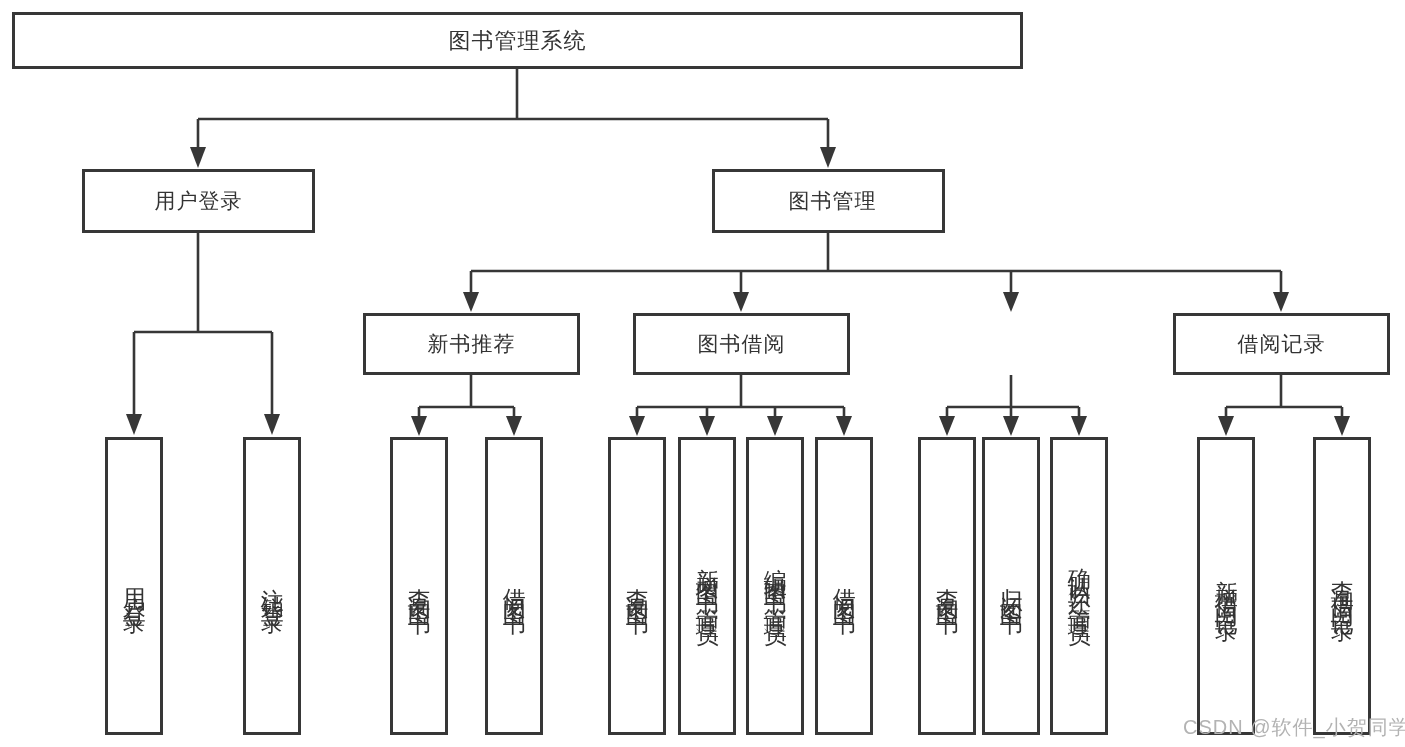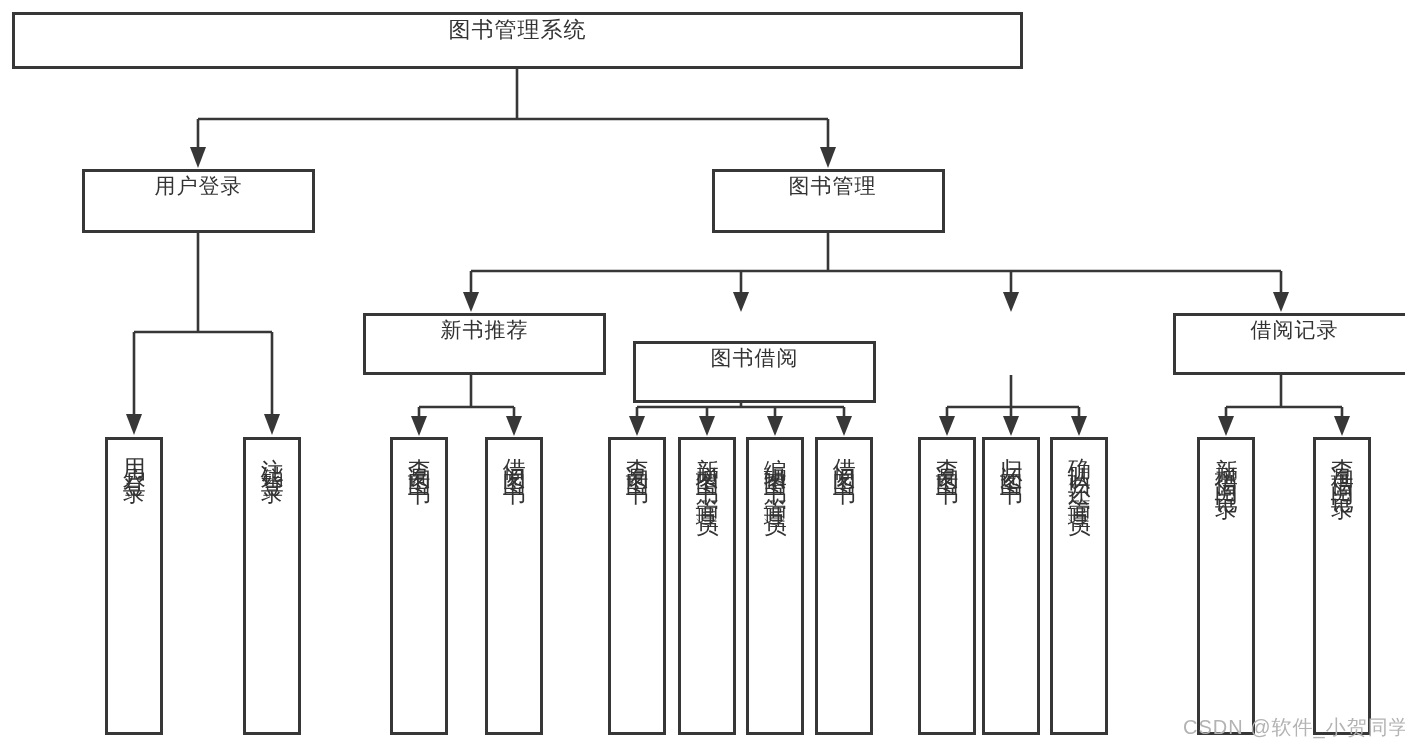--- a/index.html
+++ b/index.html
@@ -17,34 +17,34 @@
     left: 0; top: 0;
     width: 1405px; height: 747px;
     pointer-events: none;
   }
   .node {
     position: absolute;
     box-sizing: border-box;
     border: 3px solid #373737;
     background: #ffffff;
     display: flex;
-    align-items: flex-start;
+    align-items: center;
     justify-content: center;
     text-align: center;
     font-size: 21px;
     letter-spacing: 1px;
     color: #333333;
     z-index: 2;
   }
   .root-node   { left: 12px;  top: 12px;  width: 1011px; height: 57px; font-size: 22px; }
   .lvl2-a      { left: 82px;  top: 169px; width: 233px;  height: 64px; }
   .lvl2-b      { left: 712px; top: 169px; width: 233px;  height: 64px; padding-left: 8px; }
-  .lvl3        { top: 313px; width: 243px; height: 62px; }
+  .lvl3        { top: 313px; width: 217px; height: 62px; }
   .lvl3-1 { left: 363px; }
-  .lvl3-2 { left: 633px; margin-top: 28px; }
+  .lvl3-2 { left: 633px; }
   .lvl3-3 { left: 903px; }
   .lvl3-4 { left: 1173px; }
   .leaf {
     top: 437px; width: 58px; height: 298px;
   }
   .leaf .vtext {
     writing-mode: vertical-rl;
     text-orientation: mixed;
     font-size: 23px;
     letter-spacing: 8px;

